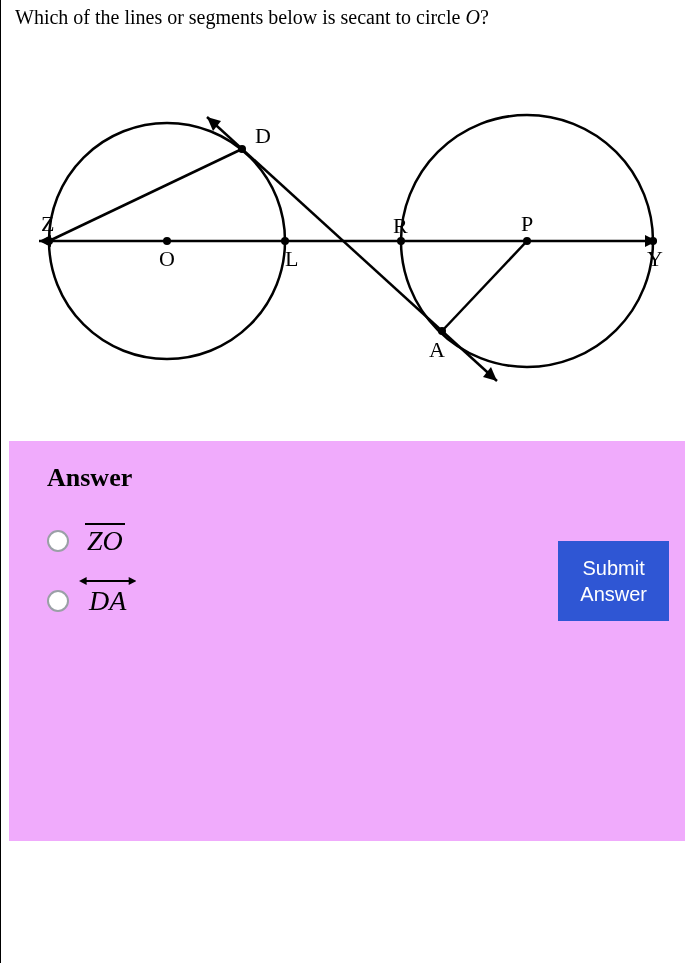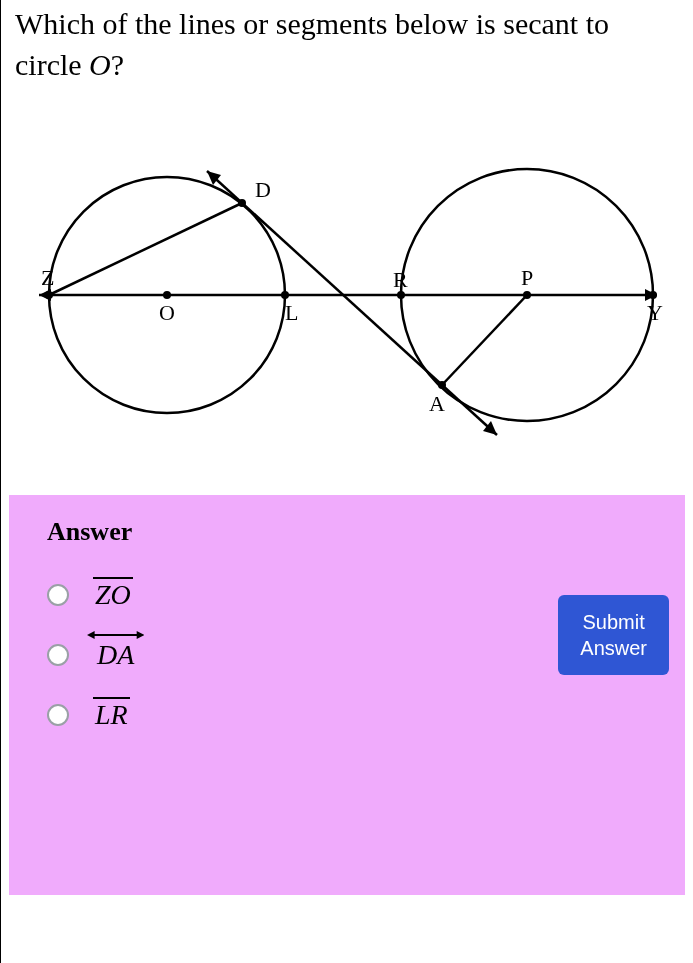--- a/index.html
+++ b/index.html
@@ -7,21 +7,21 @@
     width: 693px;
     height: 963px;
     font-family: Georgia, 'Times New Roman', serif;
     color: #000;
     background: #fff;
     overflow: hidden;
     border-left: 1px solid #000;
   }
   .question {
     padding: 4px 14px 10px 14px;
-    font-size: 30px;
+    font-size: 20px;
     line-height: 1.35;
   }
   .question .mathit { font-style: italic; }
   .diagram {
     width: 100%;
     display: flex;
     justify-content: center;
     padding: 20px 0 20px 0;
   }
   svg { display: block; }
@@ -33,21 +33,21 @@
     min-height: 400px;
   }
   .answer-title {
     font-weight: bold;
     font-size: 26px;
     margin-bottom: 30px;
   }
   .choice-row {
     display: flex;
     align-items: center;
-    gap: 24px;
+    gap: 16px;
     margin-bottom: 24px;
   }
   .radio {
     width: 22px;
     height: 22px;
     border: 2px solid #9aa0a6;
     border-radius: 50%;
     flex-shrink: 0;
     background: #fff;
   }
@@ -86,21 +86,21 @@
     top: -10px;
     width: calc(100% + 12px);
     height: 12px;
   }
   .submit-btn {
     position: absolute;
     right: 16px;
     top: 100px;
     background: #2f56d4;
     color: #fff;
-    border-radius: 6px;
+    border-radius: 0;
     padding: 14px 22px;
     font-size: 20px;
     line-height: 1.3;
     text-align: center;
     font-family: Arial, sans-serif;
     cursor: pointer;
   }
 </style>
 </head>
 <body>
@@ -171,24 +171,18 @@
           <line x1="6" y1="6" x2="54" y2="6" stroke="#000" stroke-width="2"></line>
           <polygon points="0,6 8,2 8,10" fill="#000"></polygon>
           <polygon points="60,6 52,2 52,10" fill="#000"></polygon>
         </svg>
         <span>DA</span>
       </span>
     </span>
   </div>
 
 
-  <div class="choice-row">
-    <div class="radio"></div>
-    <span class="choice-label">
-      <span class="overbar">LR</span>
-    </span>
-  </div>
 
   <div class="submit-btn">
     <div>Submit</div>
     <div>Answer</div>
   </div>
 </div>
 
 </body></html>

